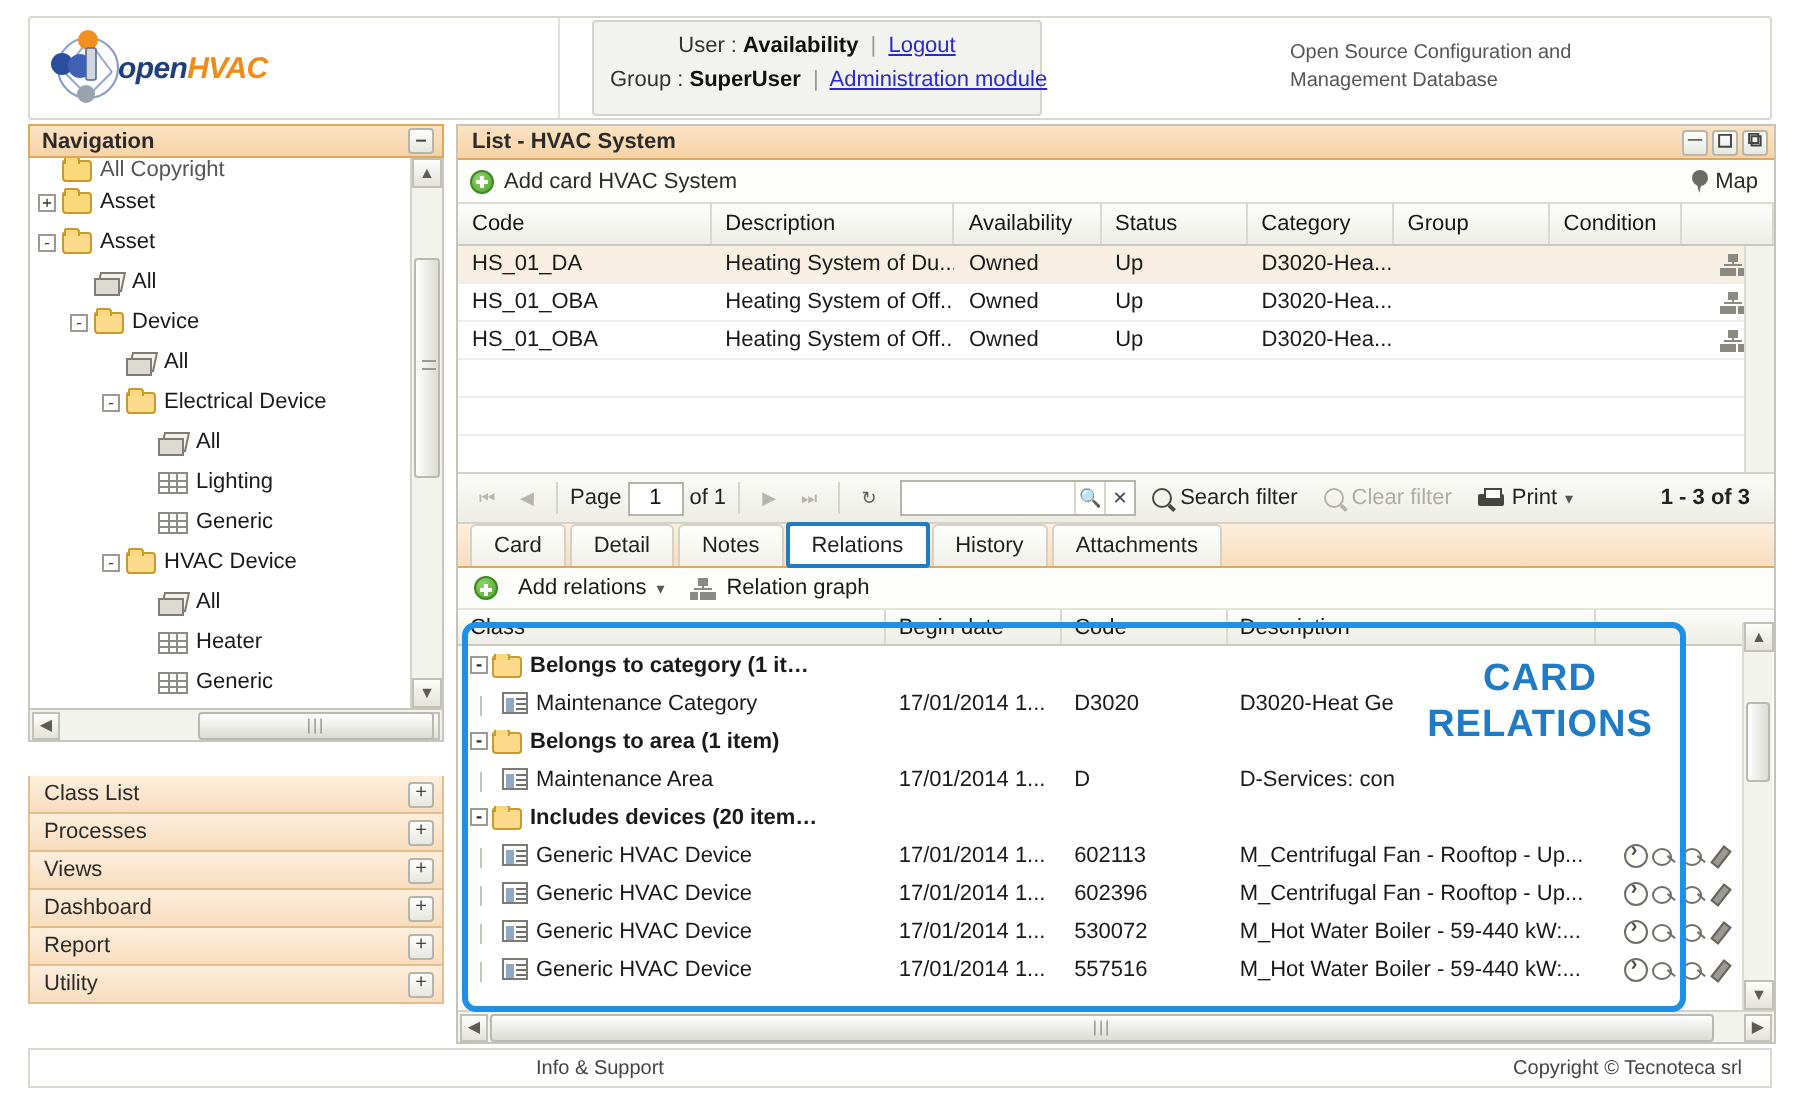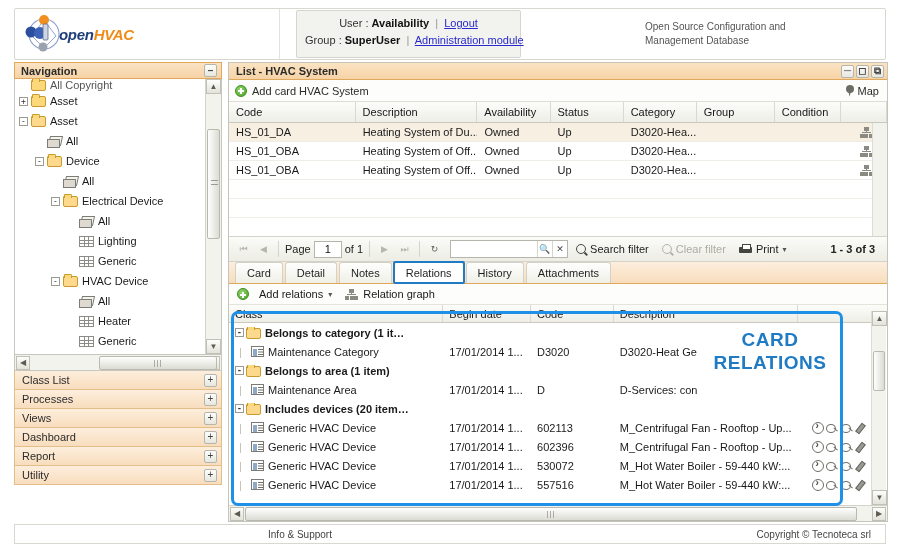--- a/index.html
+++ b/index.html
@@ -196,21 +196,21 @@
   }
   .hs-track { flex: 1; height: 14px; position: relative; }
   .hs-thumb {
     position: absolute; left: 68px; top: 0; width: 118px; height: 14px;
     background: linear-gradient(to bottom,#fefefe,#dcdcd4);
     border: 1px solid #b9b9af; border-radius: 2px;
     display:flex; align-items:center; justify-content:center;
     font-size: 8px; color: #8d8d85; letter-spacing: 1px;
   }
 
-  .accordion { margin-top: 0; }
+  .accordion { margin-top: 17px; }
   .acc-item {
     height: 19px;
     background: linear-gradient(to bottom,#fdeedd 0%, #f8ddbd 100%);
     border: 1px solid #e3bd8a; border-top: none;
     display: flex; align-items: center; padding: 0 4px 0 7px;
     font-size: 11px; color: #2b2b2b;
   }
   .acc-item .ttl { flex: 1; }
 
   

